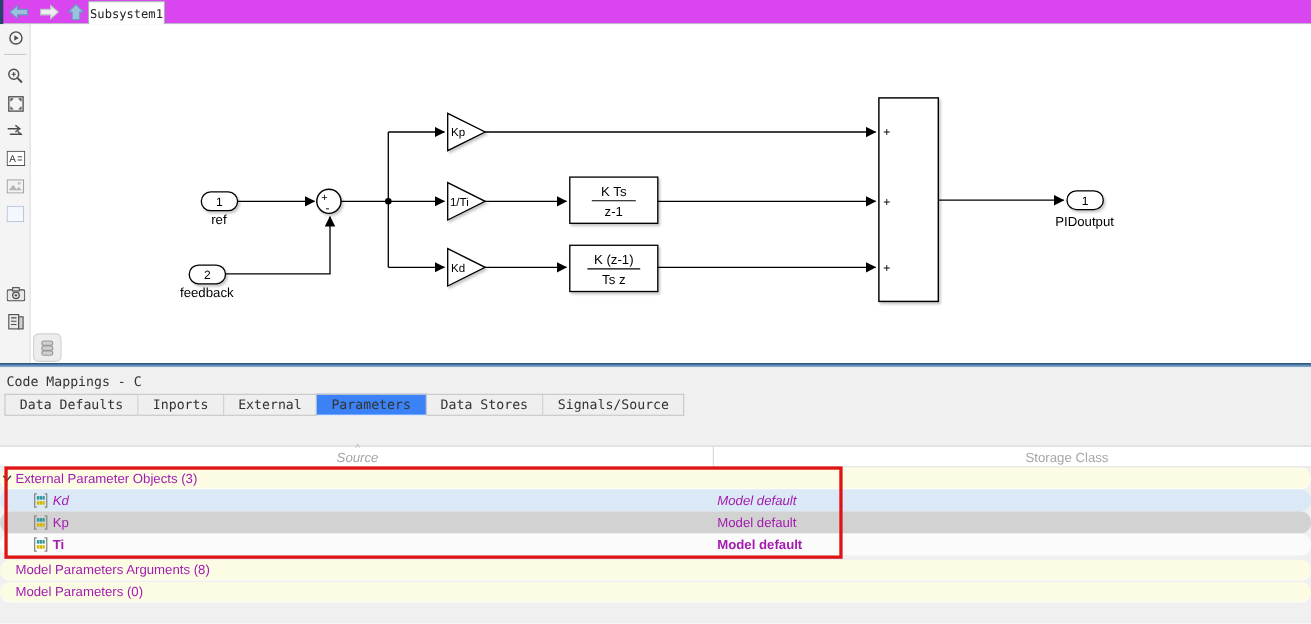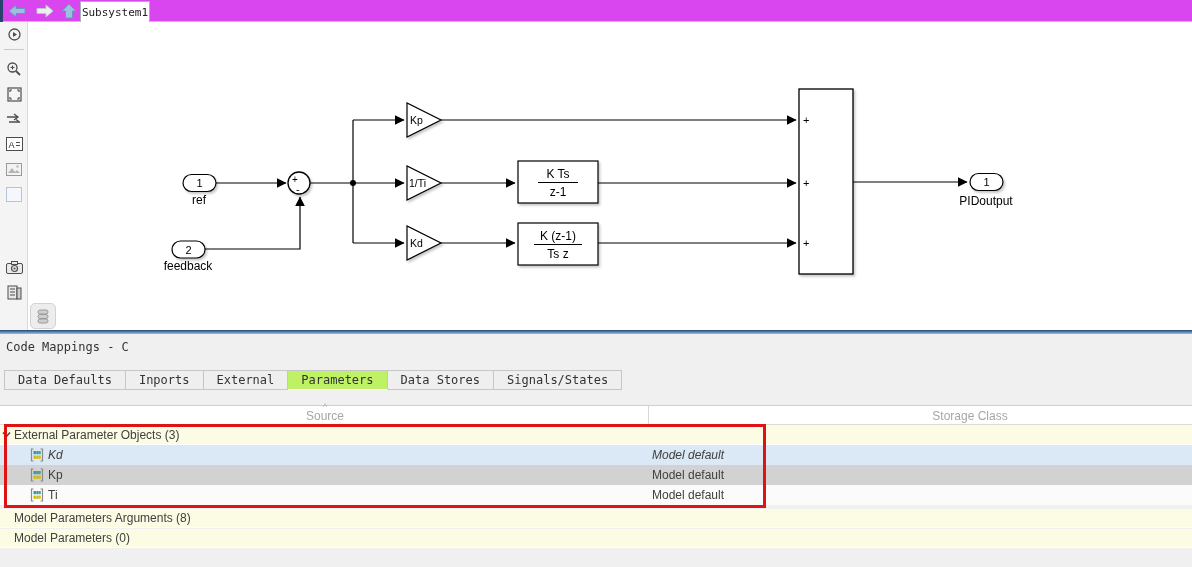--- a/index.html
+++ b/index.html
@@ -36,43 +36,43 @@
                display:flex; align-items:center; justify-content:center; cursor:pointer; }
 
   
   .splitter { position:absolute; left:0; top:330px; width:1192px; height:4px;
               background:linear-gradient(#23486b,#5b8cb8 55%,#9fc0da); }
 
   
   .panel { position:absolute; left:0; top:334px; width:1192px; height:233px; background:#f0f0f0; }
   .panel-title { position:absolute; left:6px; top:6px;
                  font-family:"DejaVu Sans Mono", monospace; font-size:12px; color:#333; }
-  .tabbar { position:absolute; left:4px; top:24px; height:20px; display:flex;margin-top:12px; }
+  .tabbar { position:absolute; left:4px; top:24px; height:20px; display:flex; }
   .ptab { height:20px; padding:0 13px; display:flex; align-items:center;
           font-family:"DejaVu Sans Mono", monospace; font-size:12px; color:#333;
           background:#efefef; border:1px solid #c6c6c6; border-left:none; cursor:pointer; }
   .ptab:first-child { border-left:1px solid #c6c6c6; }
-  .ptab.active { background:#bef264; border-bottom:1px solid #ffffff; }
+  .ptab.active { background:#3b82f6; border-bottom:1px solid #ffffff; }
 
   .tablewrap { position:absolute; left:0; top:71px; width:1192px; height:113px; }
   .thead { position:absolute; left:0; top:0; width:1192px; height:20px; background:#fff;
            border-top:1px solid #cfcfcf; border-bottom:1px solid #dcdcdc; }
   .th { position:absolute; top:3px; font-size:12px; color:#a6a6a6; text-align:center; cursor:pointer; }
-  .th-src { left:0; width:650px; }
+  .th-src { left:0; width:650px;font-style:italic; }
   .th-stc { left:650px; width:640px; }
   .sortmark { position:absolute; left:318px; top:-4px; width:14px; text-align:center;
               font-size:9px; color:#b5b5b5; }
   .coldiv { position:absolute; left:648px; top:0; width:1px; height:20px; background:#d8d8d8; }
 
   .trow { position:absolute; left:0; width:1192px; height:20px; display:flex;
-          align-items:center; font-size:12px; color:#404040; cursor:default; }
+          align-items:center; font-size:12px; color:#a21caf; cursor:default;border-radius:10px; }
   .row-yellow { background:#fcfbe4; border-bottom:1px solid #ffffff; }
   .row-blue   { background:#dbe9f6;font-style:italic; }
   .row-gray   { background:#d2d2d2; }
-  .row-white  { background:#fbfbfb; }
+  .row-white  { background:#fbfbfb;font-weight:bold; }
   .grp-label { position:absolute; left:14px; }
   .chev { position:absolute; left:2px; top:6px; }
   .pmicon { position:absolute; left:30px; top:3px; }
   .pname { position:absolute; left:48px; }
   .pstorage { position:absolute; left:652px; }
 
   .redbox { position:absolute; left:4px; top:89px; width:762px; height:84px;
             border:3px solid #de1313; pointer-events:none; }
 
   svg text { font-family:"Liberation Sans", sans-serif; }
@@ -282,21 +282,21 @@
       <div class="ptab">
           <span>External</span>
         </div>
       <div class="ptab active">
           <span>Parameters</span>
         </div>
       <div class="ptab">
           <span>Data Stores</span>
         </div>
       <div class="ptab">
-          <span>Signals/States</span>
+          <span>Signals/Source</span>
         </div>
     </div>
 
     <div class="tablewrap">
       <div class="thead">
         <div class="sortmark">^</div>
         <div class="th th-src">Source</div>
         <div class="coldiv"></div>
         <div class="th th-stc">Storage Class</div>
       </div>

